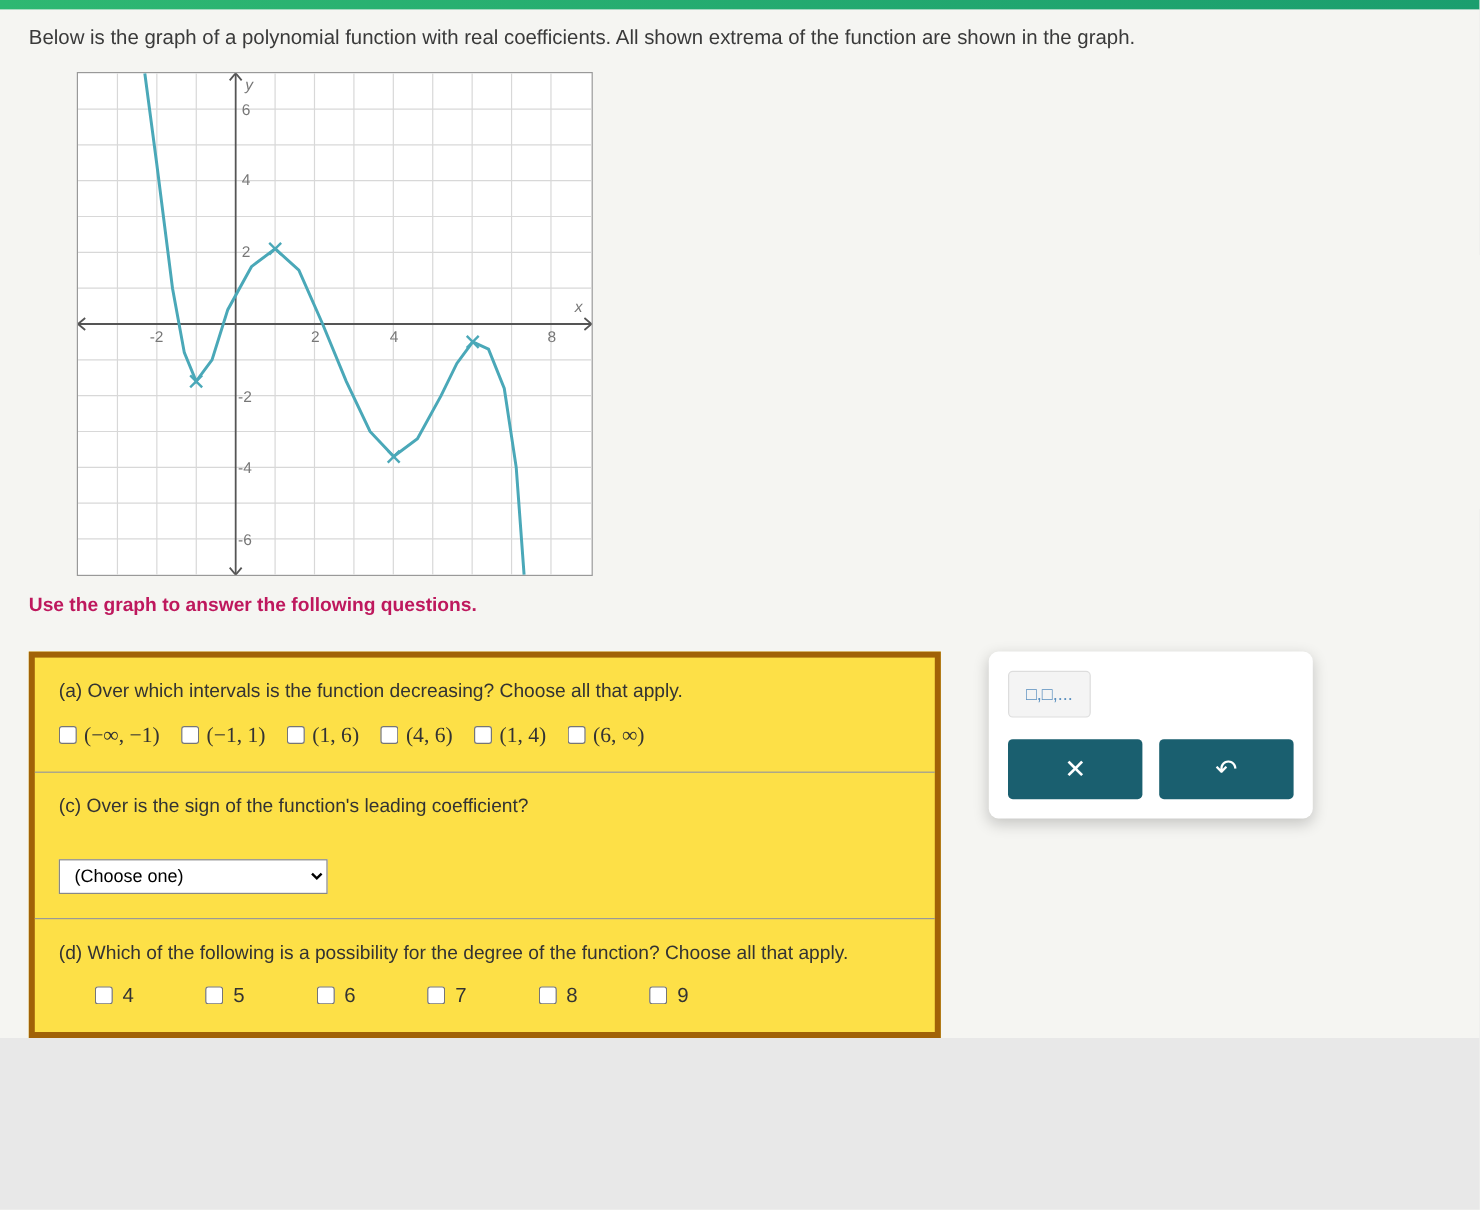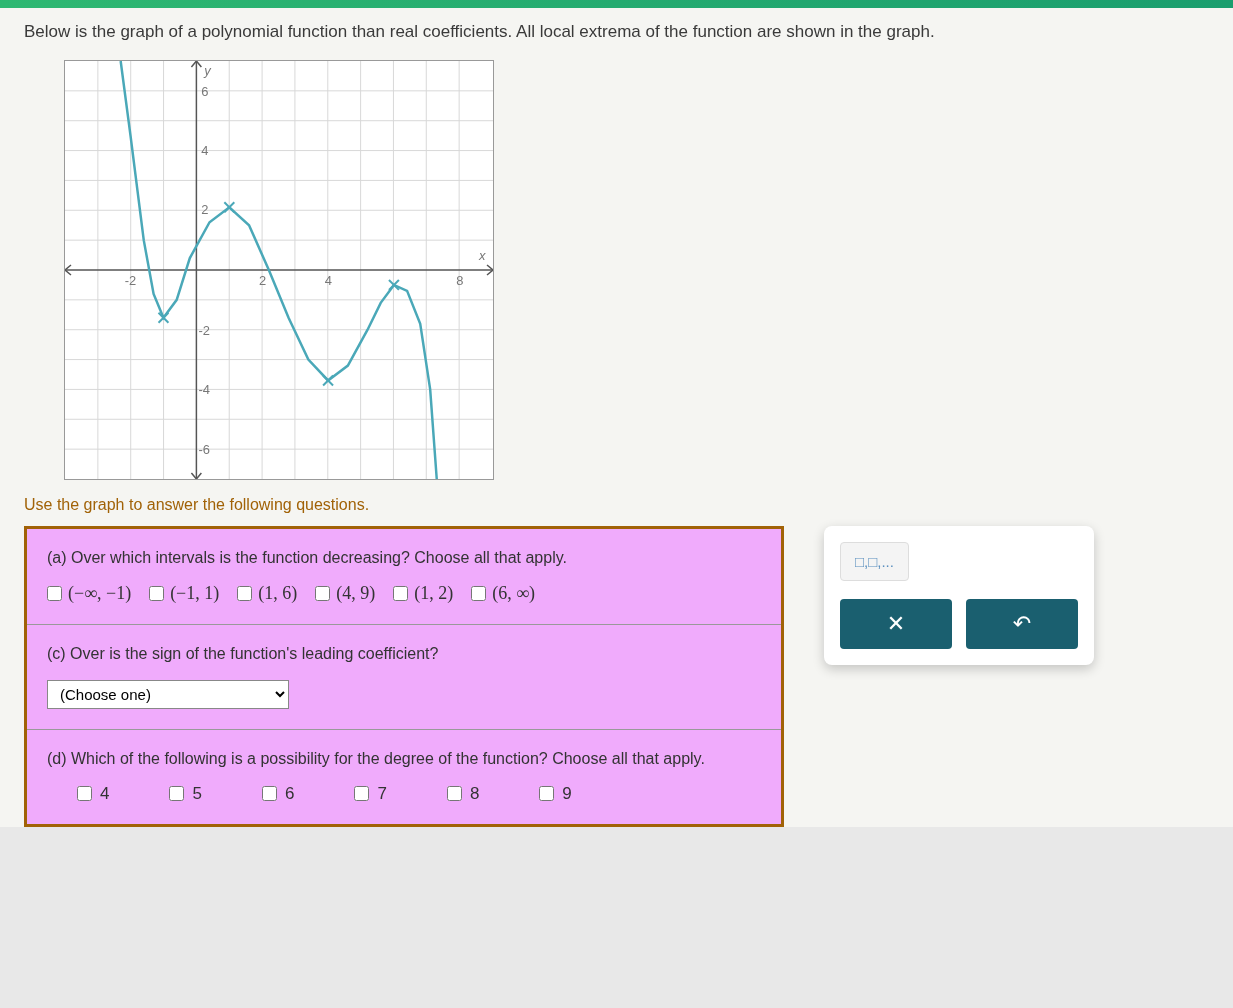--- a/index.html
+++ b/index.html
@@ -26,31 +26,32 @@
     .graph-box {
       background: #fff;
       border: 1px solid #999;
       width: 430px;
       height: 420px;
       margin: 0 0 16px 40px;
       position: relative;
     }
     .instruction {
       font-size: 16px;
-      color: #a16207;
-      margin: 16px 0 12px 0;
+      color: #be185d;
+      margin: 16px 0 29px 0;
+      font-weight: bold;
     }
     .layout-row {
       display: flex;
       gap: 40px;
       align-items: flex-start;
     }
     .questions-panel {
-      border: 3px solid #a16207;
-      background: #f0abfc;
+      border: 5px solid #a16207;
+      background: #fde047;
       width: 760px;
     }
     .question-block {
       padding: 18px 20px 20px 20px;
       border-bottom: 1px solid #999;
     }
     .question-block:last-child { border-bottom: none; }
     .q-text {
       font-size: 16px;
       color: #333;
@@ -86,21 +87,22 @@
     .text-input-box .cursor {
       width: 2px;
       height: 20px;
       background: #7a5cc7;
     }
     .select-wrap select {
       font-size: 15px;
       padding: 4px 8px;
       border: 1px solid #888;
       background: #fff;
-      width: 242px;
+      width: 224px;
+      margin-top: 17px;
     }
     .side-panel {
       background: #fff;
       border-radius: 8px;
       padding: 16px;
       box-shadow: 0 4px 12px rgba(0,0,0,0.2);
       width: 270px;
     }
     .hint-btn {
       display: inline-block;
@@ -142,21 +144,21 @@
       height: 100%;
     }
   </style>
 </head>
 <body>
 
 <div class="header-bar"></div>
 
 <div class="content">
 
-  <div class="prompt-text">Below is the graph of a polynomial function than real coefficients. All local extrema of the function are shown in the graph.</div>
+  <div class="prompt-text">Below is the graph of a polynomial function with real coefficients. All shown extrema of the function are shown in the graph.</div>
 
   <div class="graph-box">
     <svg class="graph-svg" viewBox="0 0 430 420">
 
       <g stroke="#d8d8d8" stroke-width="1">
 
         <line x1="33" y1="0" x2="33" y2="420"></line>
         <line x1="66" y1="0" x2="66" y2="420"></line>
         <line x1="99" y1="0" x2="99" y2="420"></line>
         <line x1="165" y1="0" x2="165" y2="420"></line>
@@ -237,25 +239,25 @@
           <label class="choice">
               <input type="checkbox" style="">
               <span>(−1, 1)</span>
             </label>
           <label class="choice">
               <input type="checkbox" style="">
               <span>(1, 6)</span>
             </label>
           <label class="choice">
               <input type="checkbox" style="">
-              <span>(4, 9)</span>
-            </label>
-          <label class="choice">
-              <input type="checkbox" style="">
-              <span>(1, 2)</span>
+              <span>(4, 6)</span>
+            </label>
+          <label class="choice">
+              <input type="checkbox" style="">
+              <span>(1, 4)</span>
             </label>
           <label class="choice">
               <input type="checkbox" style="">
               <span>(6, ∞)</span>
             </label>
         </div>
       </div>
 
 
       <div class="question-block">

